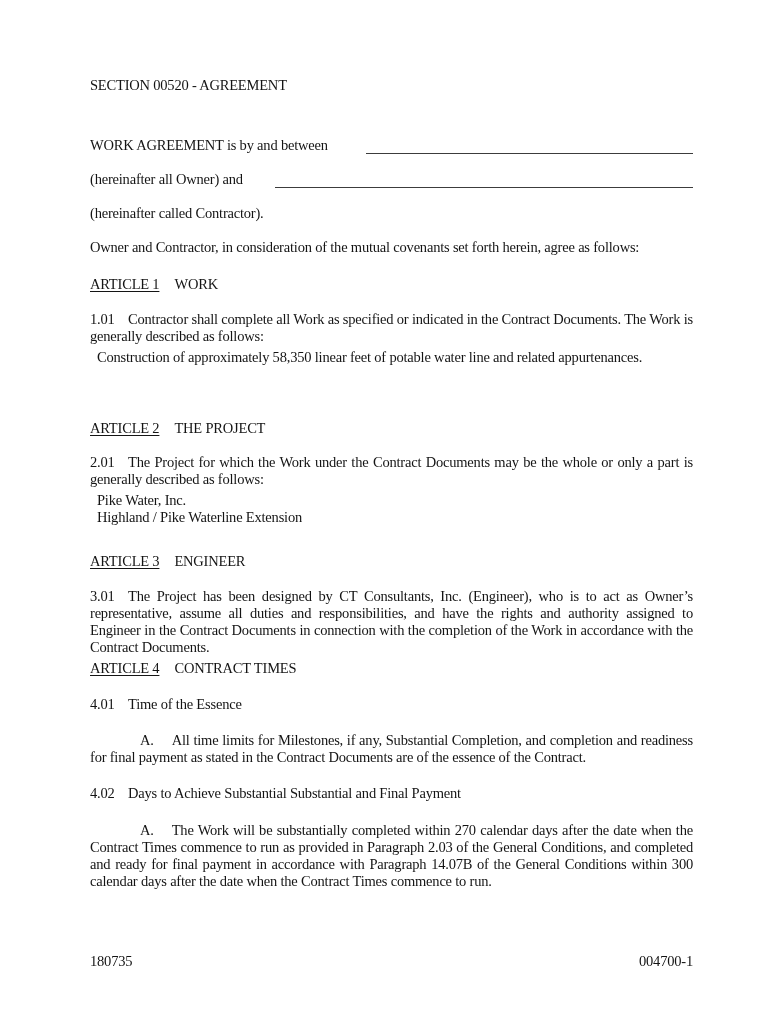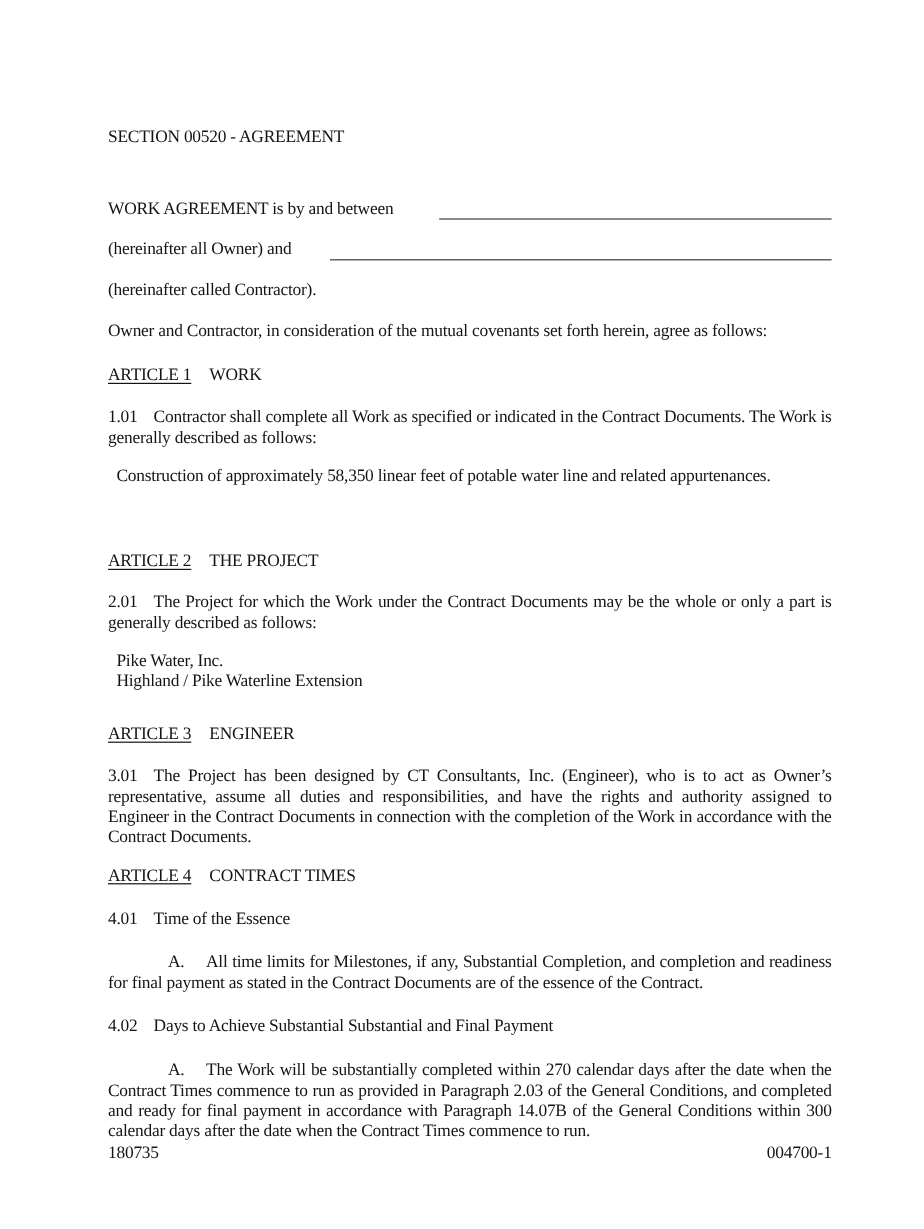--- a/index.html
+++ b/index.html
@@ -6,39 +6,39 @@
   .page{
     position:relative;
     width:770px;height:1024px;
     background:#ffffff;
     color:#141414;
     font-family:"Liberation Serif", serif;
     font-size:14.5px;
     line-height:17px;
     letter-spacing:-0.2px;
     box-sizing:border-box;
-    padding:106px 77px 0 90px;
+    padding:77px 77px 0 90px;
     overflow:hidden;
   }
   p{margin:0;}
   .just{text-align:justify;}
   .fill-row{display:flex;align-items:flex-end;}
   .fill-label{white-space:nowrap;}
   .blank{flex:1;border-bottom:1px solid #3c3c3c;height:16px;}
   .gap38{margin-left:38px;}
   .gap32{margin-left:32px;}
   .article-label{text-decoration:underline;text-underline-offset:2px;}
   .article-gap{display:inline-block;width:15px;}
   .pnum{display:inline-block;min-width:38px;}
   .tab-indent{text-indent:50px;}
   .tab-gap{display:inline-block;width:18px;}
   .desc-indent{padding-left:7px;}
   .footer{position:absolute;left:90px;right:77px;top:953px;display:flex;justify-content:space-between;}
   .mt17{margin-top:17px;align-items:flex-end;} .mt18{margin-top:18px;} .mt19{margin-top:19px;}
-  .mt20{margin-top:20px;} .mt21{margin-top:15px;} .mt27{margin-top:27px;}
+  .mt20{margin-top:20px;} .mt21{margin-top:4px;} .mt27{margin-top:27px;}
   .mt43{margin-top:43px;} .mt54{margin-top:54px;}
 </style>
 </head>
 <body>
 
 <div class="page">
 
   <p class="title">SECTION 00520 - AGREEMENT</p>
 
   <div class="fill-row mt43">

